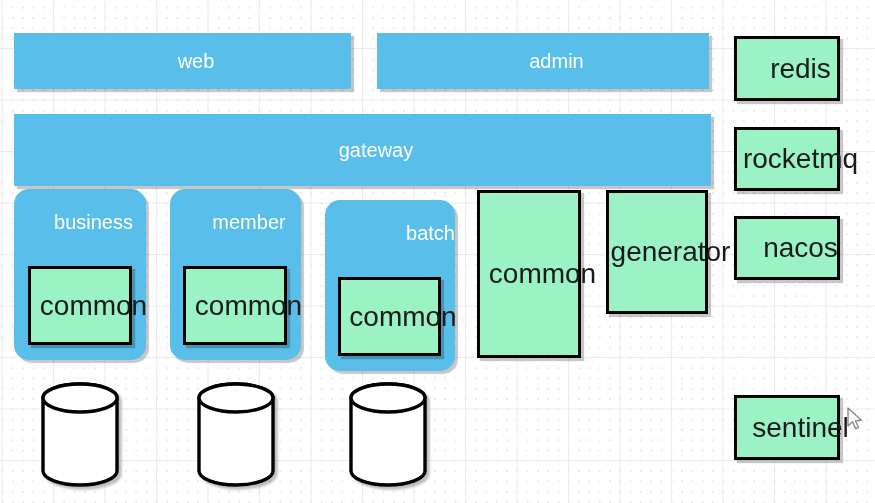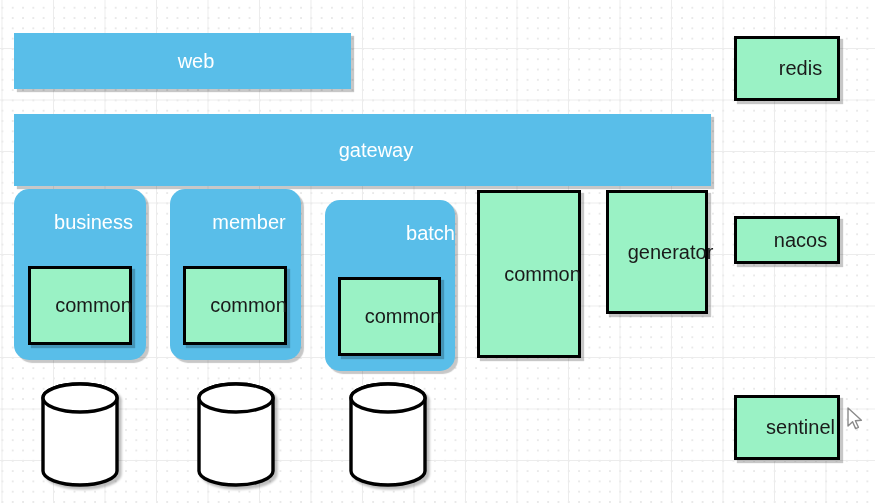--- a/index.html
+++ b/index.html
@@ -31,21 +31,21 @@
   .blue {
     background: #59bee9;
     color: #ffffff;
     font-size: 20px;
     box-shadow: 3px 3px 1px rgba(0,0,0,0.22);
   }
   .green {
     background: #9af2c5;
     border: 3px solid #000000;
     color: #1a1a1a;
-    font-size: 20px;
+    font-size: 28px;
     box-shadow: 3px 3px 1px rgba(0,0,0,0.22);
   }
   .service {
     align-items: flex-start;
     padding-top: 22px;
     border-radius: 15px;
   }
   .cylinder {
     position: absolute;
     width: 80px; height: 108px;
@@ -54,20 +54,23 @@
   .cursor { position: absolute; left: 847px; top: 407px; width: 16px; height: 24px; }
   .lbl { display: inline-block; }
 </style>
 </head>
 <body>
 
 <div class="canvas">
 
   <div class="node blue" style="left:14px; top:33px; width:337px; height:56px;">
     <span class="lbl">web</span>
+  </div>
+  <div class="node blue" style="left:377px; top:33px; width:332px; height:56px;">
+    <span class="lbl">admin</span>
   </div>
 
   <div class="node blue" style="left:14px; top:114px; width:697px; height:72px;">
     <span class="lbl">gateway</span>
   </div>
 
   <div class="node blue service" style="left:14px; top:189px; width:132px; height:171px;">
     <span class="lbl">business</span>
     <div class="node green" style="left:14px; top:77px; width:104px; height:79px;">
       <span class="lbl">common</span>
@@ -91,21 +94,24 @@
   <div class="node green" style="left:477px; top:190px; width:104px; height:168px;">
     <span class="lbl">common</span>
   </div>
   <div class="node green" style="left:606px; top:190px; width:102px; height:124px;">
     <span class="lbl">generator</span>
   </div>
 
   <div class="node green" style="left:734px; top:36px; width:106px; height:65px;">
     <span class="lbl">redis</span>
   </div>
-  <div class="node green" style="left:734px; top:216px; width:106px; height:48px;">
+  <div class="node green" style="left:734px; top:127px; width:106px; height:64px;">
+    <span class="lbl">rocketmq</span>
+  </div>
+  <div class="node green" style="left:734px; top:216px; width:106px; height:64px;">
     <span class="lbl">nacos</span>
   </div>
   <div class="node green" style="left:734px; top:395px; width:106px; height:65px;">
     <span class="lbl">sentinel</span>
   </div>
 
   <div class="cylinder" style="left:40px; top:381px;">
     <svg width="80" height="108" viewBox="0 0 80 108">
       <path d="M 3 17 A 37 14 0 0 1 77 17 L 77 90 A 37 14 0 0 1 3 90 Z" fill="#ffffff" stroke="#000000" stroke-width="3.4"></path>
       <ellipse cx="40" cy="17" rx="37" ry="14" fill="#ffffff" stroke="#000000" stroke-width="3.4"></ellipse>

